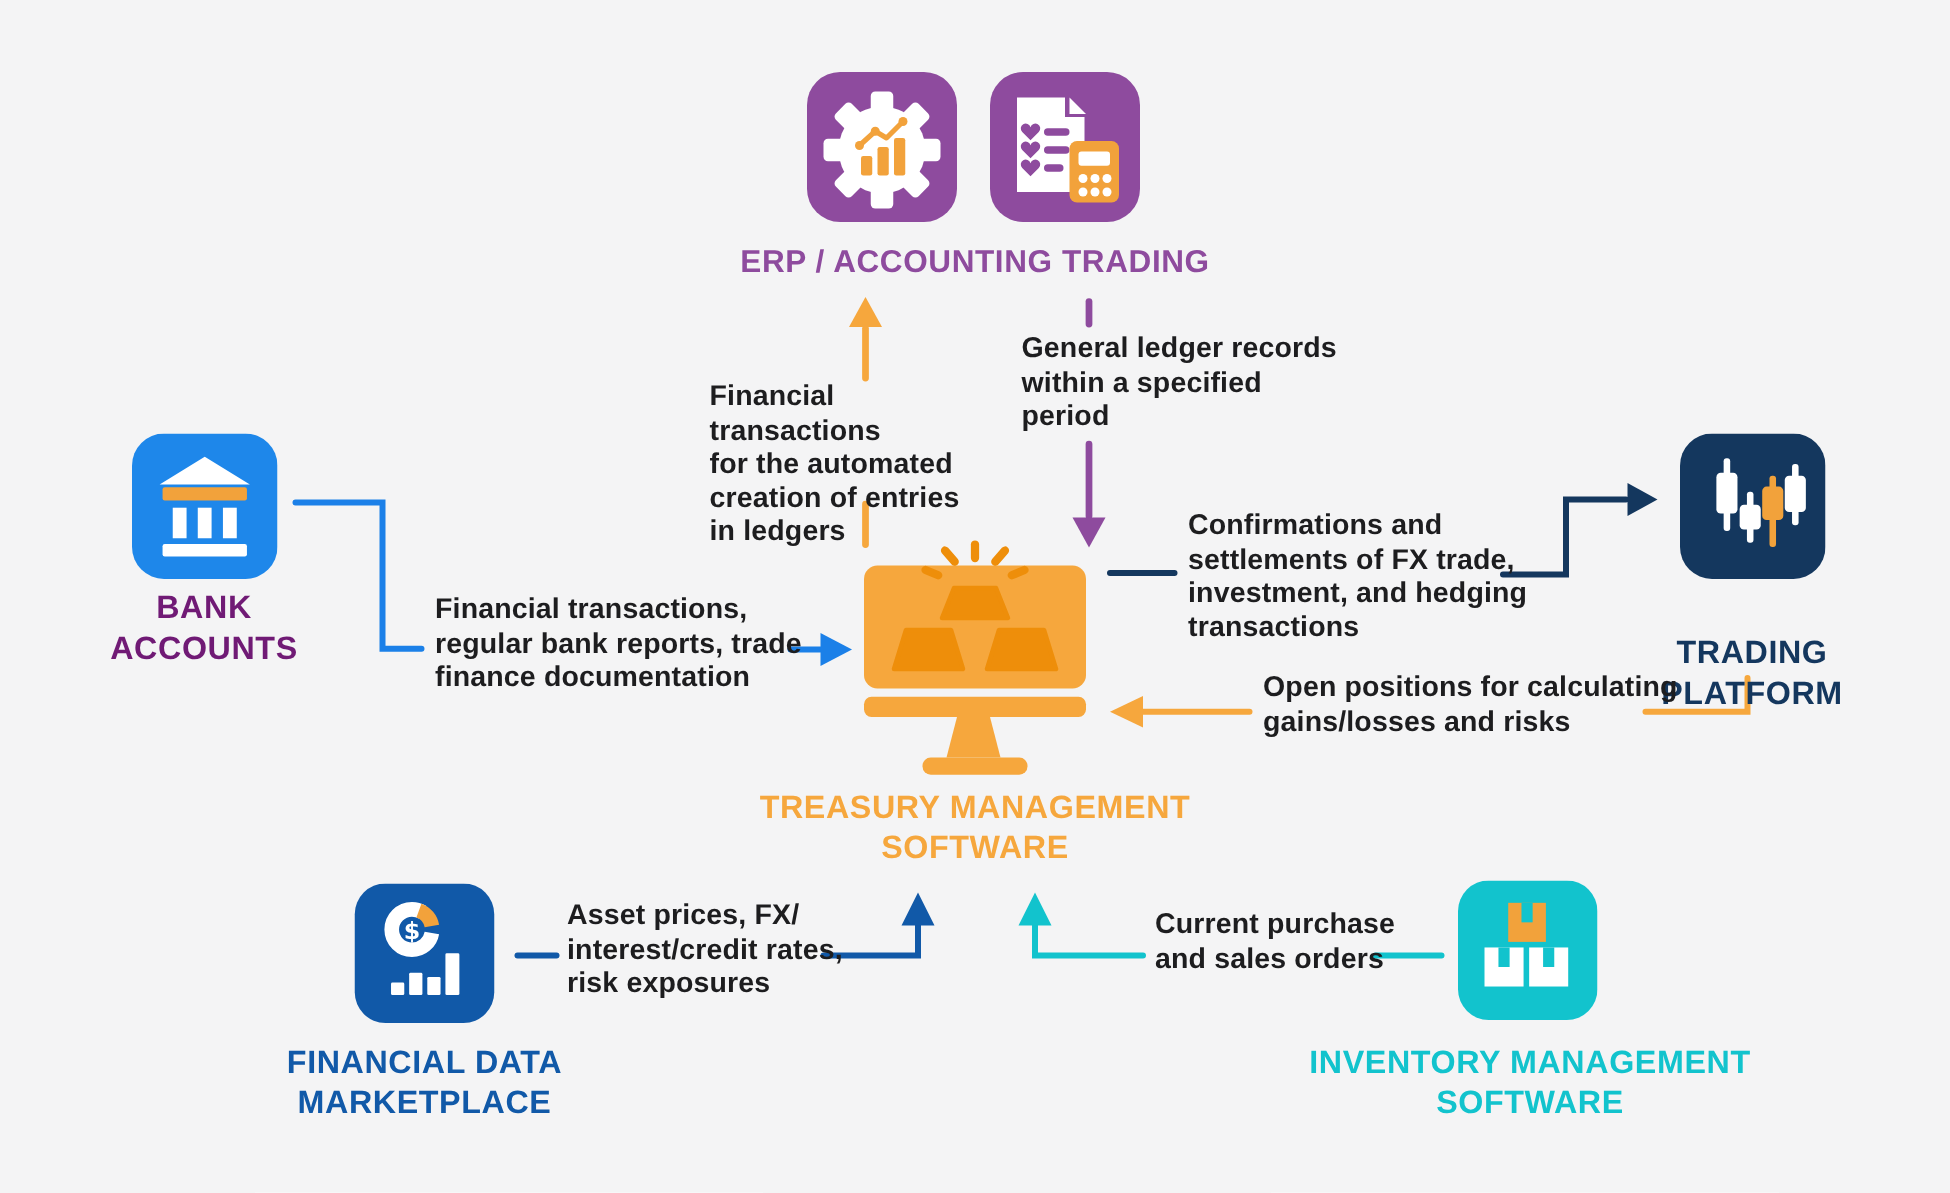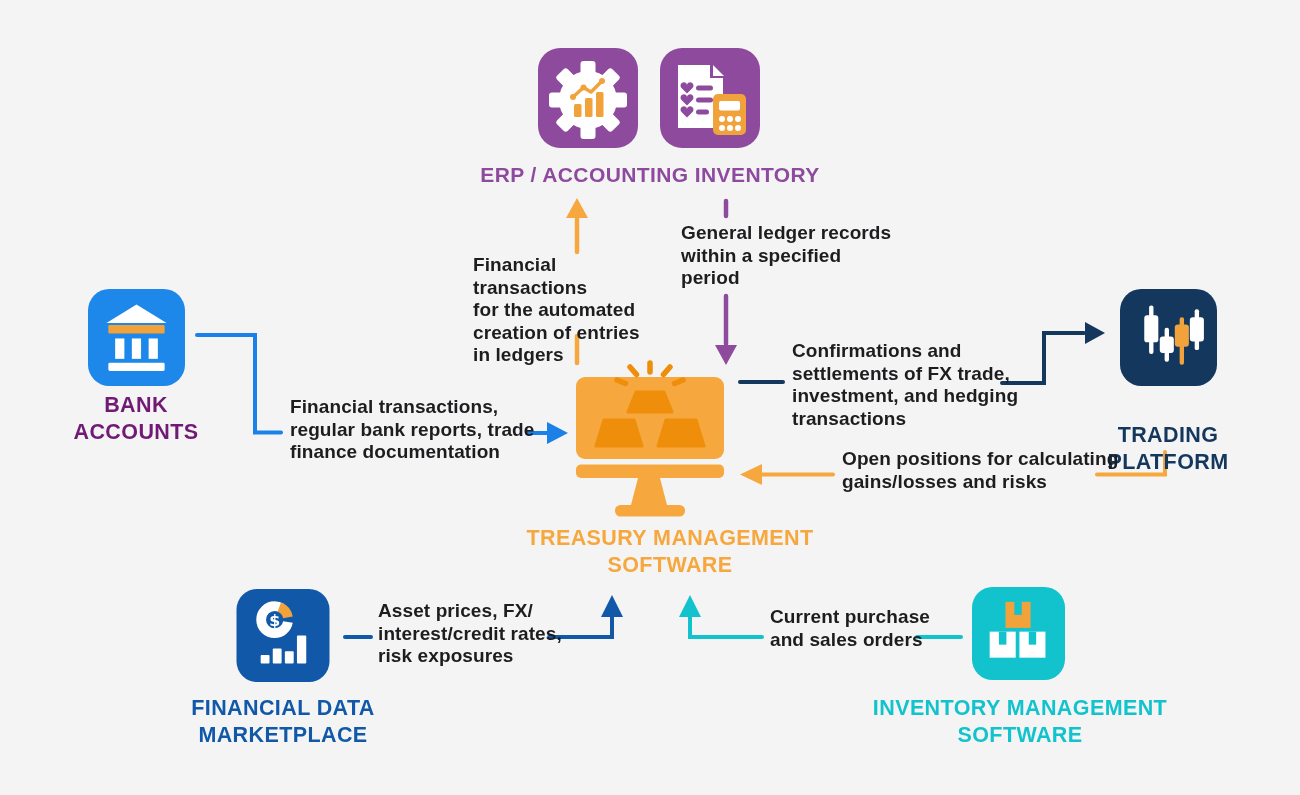--- a/index.html
+++ b/index.html
@@ -128,21 +128,21 @@
     <g fill="#FFFFFF">
       <circle cx="62" cy="71" r="3"></circle>
         <circle cx="70" cy="71" r="3"></circle>
         <circle cx="78" cy="71" r="3"></circle>
       <circle cx="62" cy="80" r="3"></circle>
         <circle cx="70" cy="80" r="3"></circle>
         <circle cx="78" cy="80" r="3"></circle>
     </g>
   </svg>
 
-  <div class="node-label" style="left: 400px; top: 161px; width: 500px; font-size: 21px; color: rgb(142, 75, 158);">ERP / ACCOUNTING INVENTORY</div>
+  <div class="node-label" style="left: 400px; top: 161px; width: 500px; font-size: 21px; color: rgb(142, 75, 158);">ERP / ACCOUNTING TRADING</div>
 
   <svg class="node-icon" style="left:88px;top:289px" width="97" height="97" viewBox="0 0 100 100">
     <rect width="100" height="100" rx="22" fill="#1E87EA"></rect>
     <polygon points="50,16 81,35 19,35" fill="#FFFFFF"></polygon>
     <rect x="21" y="37" width="58" height="9" rx="1.5" fill="#F2A23B"></rect>
     <rect x="28" y="51" width="9.5" height="21" fill="#FFFFFF"></rect>
     <rect x="45.2" y="51" width="9.5" height="21" fill="#FFFFFF"></rect>
     <rect x="62.5" y="51" width="9.5" height="21" fill="#FFFFFF"></rect>
     <rect x="21" y="76" width="58" height="8.5" rx="1.5" fill="#FFFFFF"></rect>
   </svg>
@@ -178,21 +178,21 @@
     </g>
     <g fill="#EE8E0A" stroke="#EE8E0A" stroke-width="3" stroke-linejoin="round">
       <polygon points="72,35 100,35 108,55 64,55"></polygon>
       <polygon points="40,63 70,63 78,89 32,89"></polygon>
       <polygon points="102,63 132,63 140,89 94,89"></polygon>
     </g>
     <rect x="12" y="107.5" width="148" height="13.5" rx="5" fill="#F6A73D"></rect>
     <path d="M74,121 h22 l7,27 h-36 z" fill="#F6A73D"></path>
     <rect x="51" y="148" width="70" height="11.5" rx="5.5" fill="#F6A73D"></rect>
   </svg>
-  <div class="node-label" style="left: 480px; top: 525px; width: 380px; color: rgb(246, 167, 61);">TREASURY MANAGEMENT
+  <div class="node-label" style="left: 460px; top: 525px; width: 380px; color: rgb(246, 167, 61);">TREASURY MANAGEMENT
 SOFTWARE</div>
 
   <svg class="node-icon" style="left:236px;top:589px" width="94" height="93" viewBox="0 0 100 100">
     <rect width="100" height="100" rx="22" fill="#1159A8"></rect>
     <circle cx="41" cy="33" r="14.5" fill="none" stroke="#FFFFFF" stroke-width="10.5" stroke-dasharray="73.4 17.7" stroke-dashoffset="-2.5"></circle>
     <path d="M46,19.4 A14.5,14.5 0 0 1 55.3,30.5" fill="none" stroke="#F2A23B" stroke-width="10.5"></path>
     <text x="41" y="39.5" font-size="17" font-weight="bold" fill="#FFFFFF" text-anchor="middle" font-family="DejaVu Sans, sans-serif">$</text>
     <g fill="#FFFFFF">
       <rect x="26" y="71" width="9.5" height="9" rx="1"></rect>
       <rect x="39" y="64" width="9.5" height="16" rx="1"></rect>

